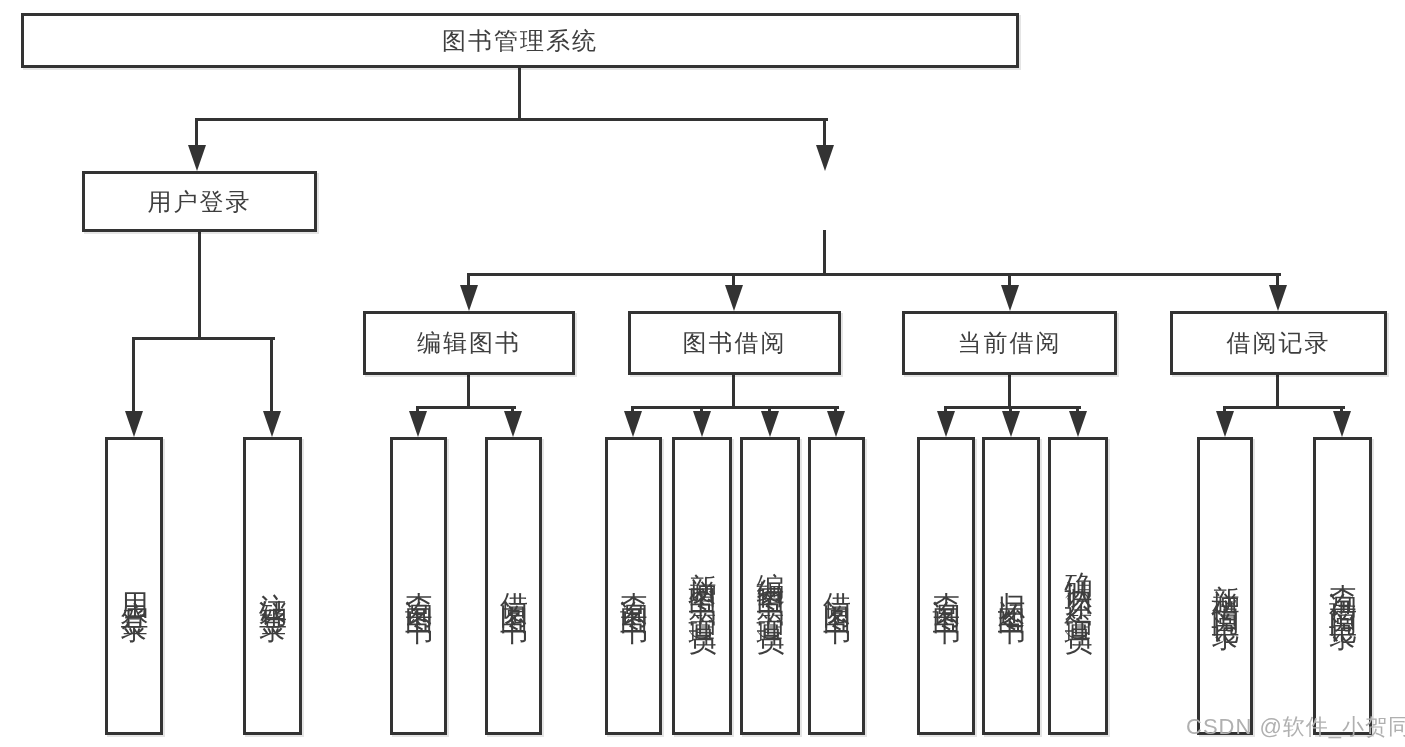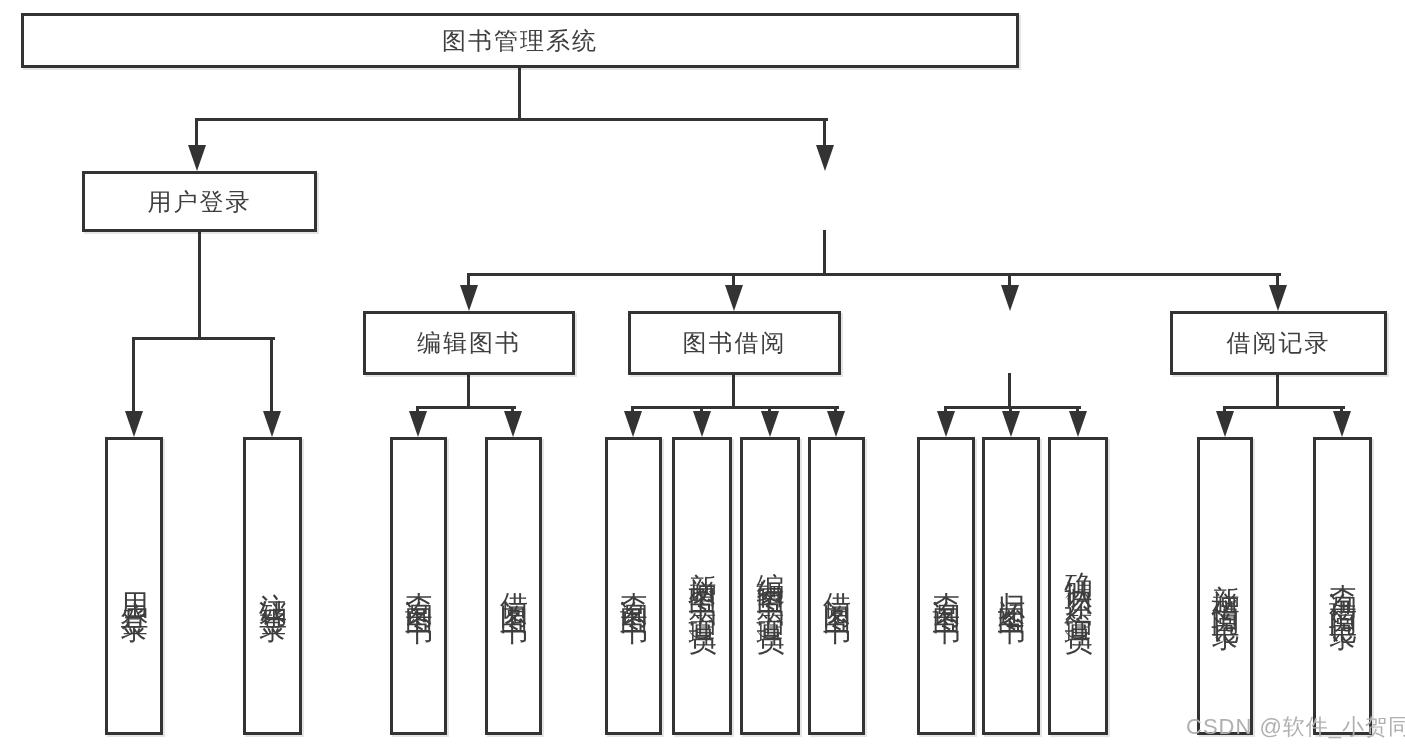--- a/index.html
+++ b/index.html
@@ -36,20 +36,21 @@
 
   <div class="box hbox" style="left:21px;top:13px;width:998px;height:55px">图书管理系统</div>
 
   <div class="box hbox" style="left:82px;top:171px;width:235px;height:61px">用户登录</div>
 
 
   <div class="box hbox" style="left:363px;top:311px;width:212px;height:64px">编辑图书</div>
 
   <div class="box hbox" style="left:628px;top:311px;width:213px;height:64px">图书借阅</div>
 
+  <div class="box hbox" style="left:902px;top:311px;width:215px;height:64px">当前借阅</div>
 
   <div class="box hbox" style="left:1170px;top:311px;width:217px;height:64px">借阅记录</div>
 
   <div class="box leaf" style="left:105px;top:437px;width:58px;height:298px">用户登录</div>
   <div class="box leaf" style="left:243px;top:437px;width:59px;height:298px">注销登录</div>
 
   <div class="box leaf" style="left:390px;top:437px;width:57px;height:298px">查询图书</div>
   <div class="box leaf" style="left:485px;top:437px;width:57px;height:298px">借阅图书</div>
 
   <div class="box leaf" style="left:605px;top:437px;width:57px;height:298px">查询图书</div>

